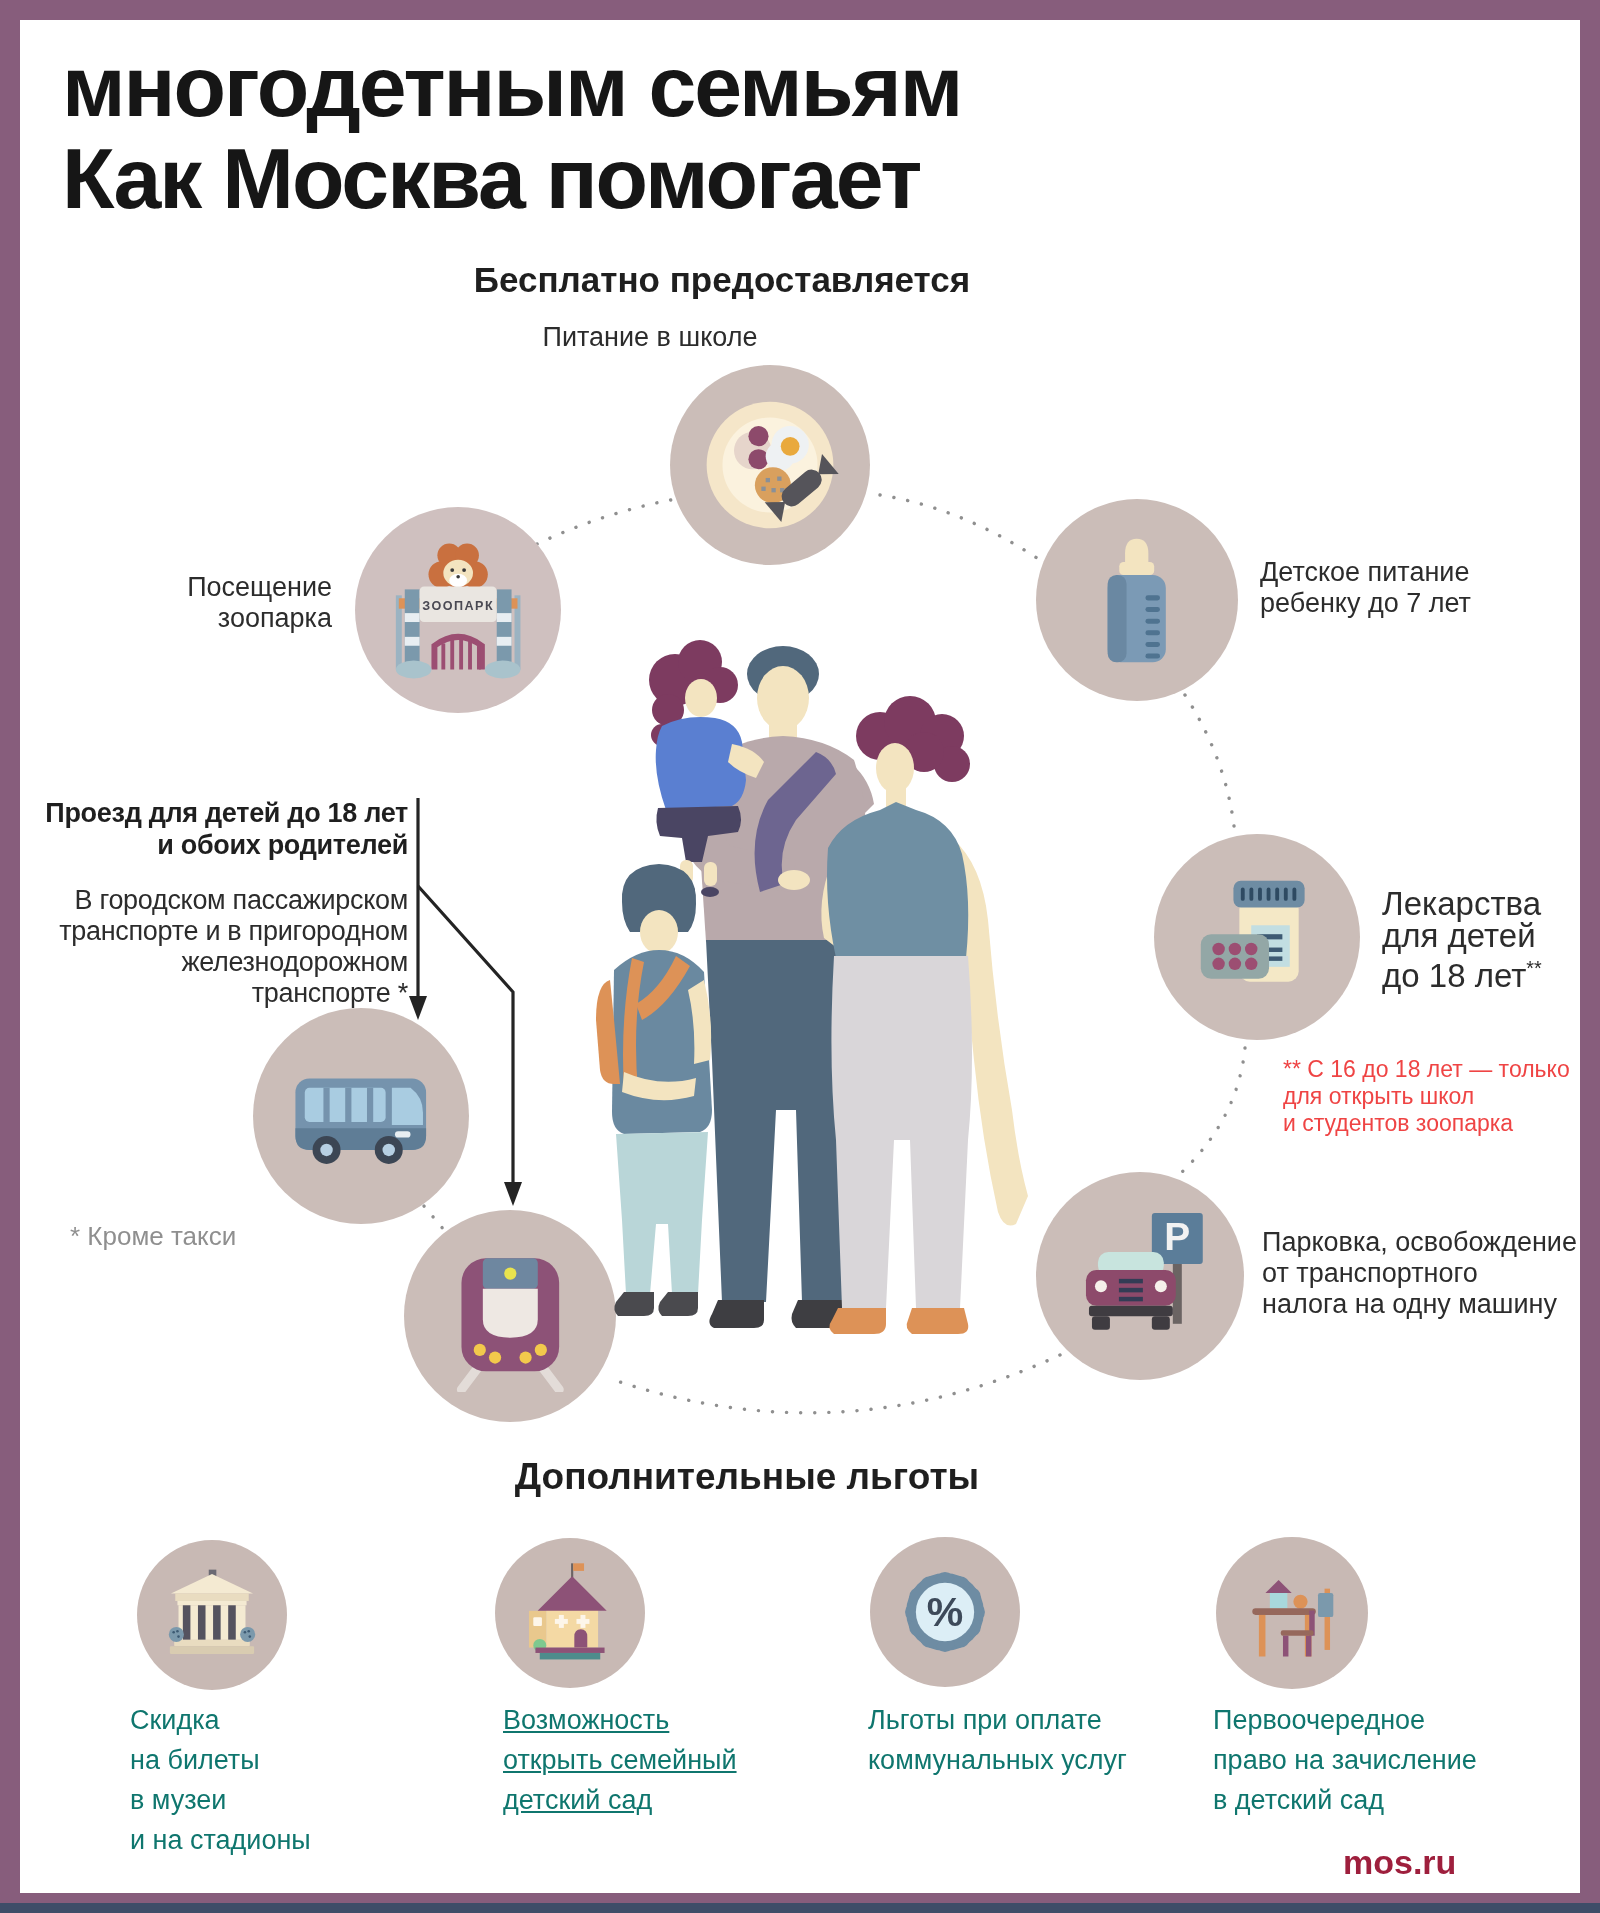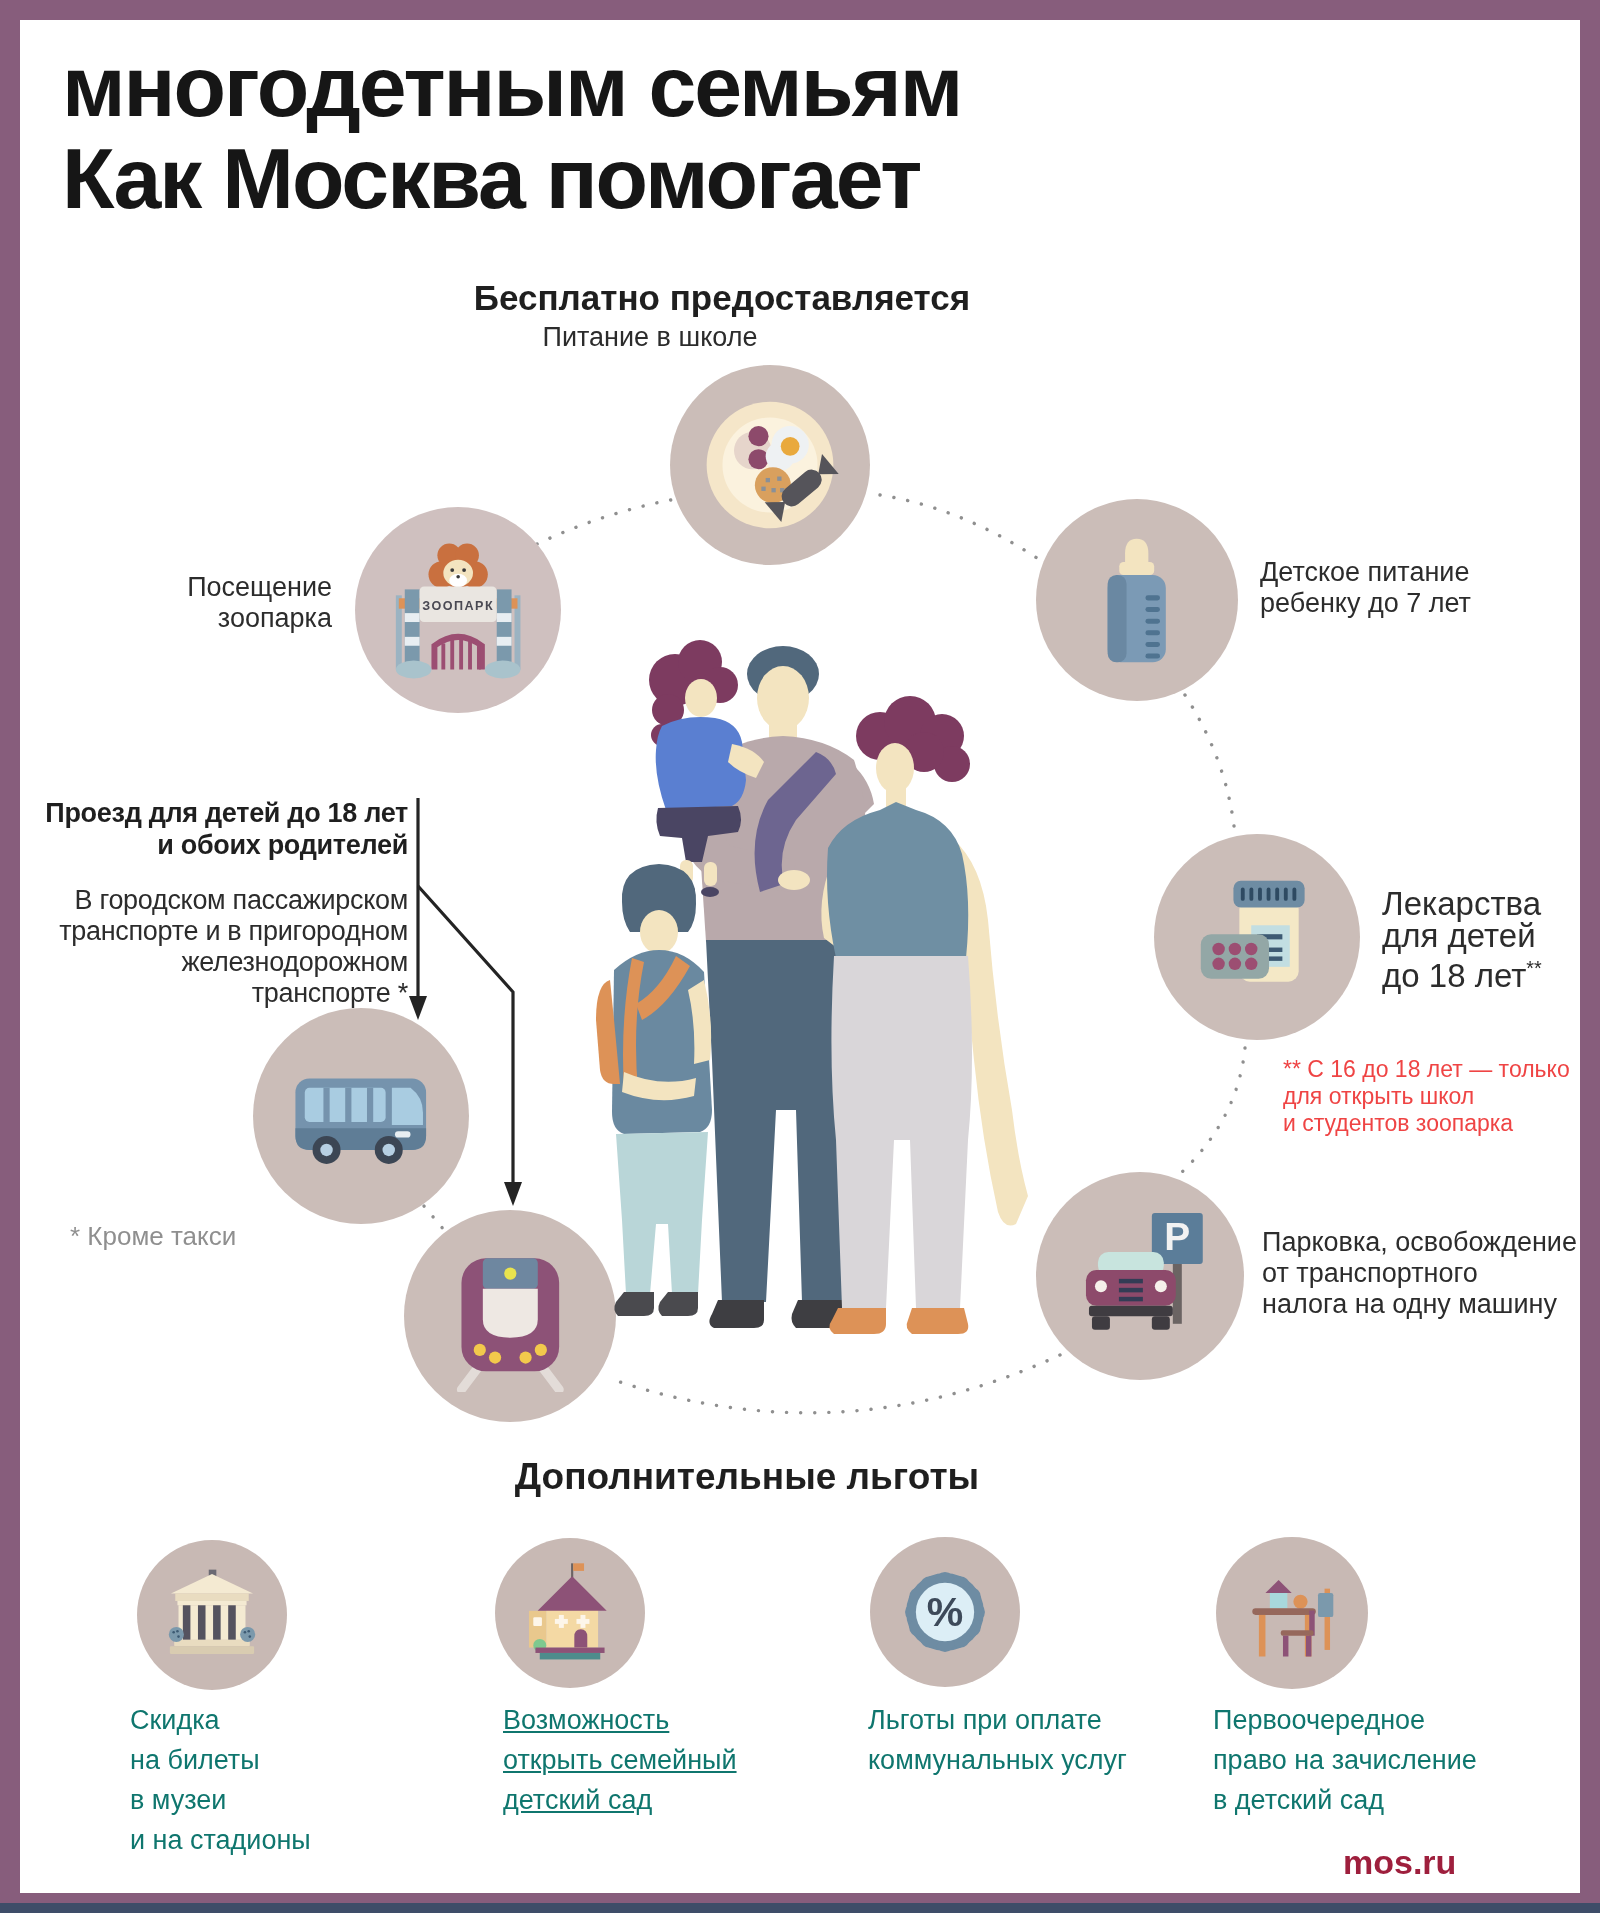--- a/index.html
+++ b/index.html
@@ -43,21 +43,21 @@
       <path d="M418 886 L513 992 L513 1182" fill="none"></path>
       <polygon points="513,1206 504,1182 522,1182" stroke="none"></polygon>
     </g>
   </svg>
 
   <div class="abs title">
     <div>многодетным семьям</div>
     <div>Как Москва помогает</div>
   </div>
 
-  <div class="abs sec-head" style="left:0;width:1444px;top:278px;">Бесплатно предоставляется</div>
+  <div class="abs sec-head" style="left:0;width:1444px;top:260px;">Бесплатно предоставляется</div>
   <div class="abs lbl" style="left:450px;width:400px;top:322px;text-align:center;">Питание в школе</div>
 
   <div class="circle" style="left:670px;top:365px;width:200px;height:200px;">
     <svg viewBox="0 0 100 100">
       <circle cx="50" cy="50" r="44" fill="#f5e6c9"></circle>
       <circle cx="50" cy="50" r="33" fill="#fbf2de"></circle>
       <circle cx="38" cy="40" r="13" fill="#e6d5cb"></circle>
       <circle cx="42" cy="30" r="7" fill="#8d4a6b"></circle>
       <circle cx="42" cy="46" r="7" fill="#8d4a6b"></circle>
       <circle cx="64" cy="36" r="13" fill="#eef1f3"></circle>

